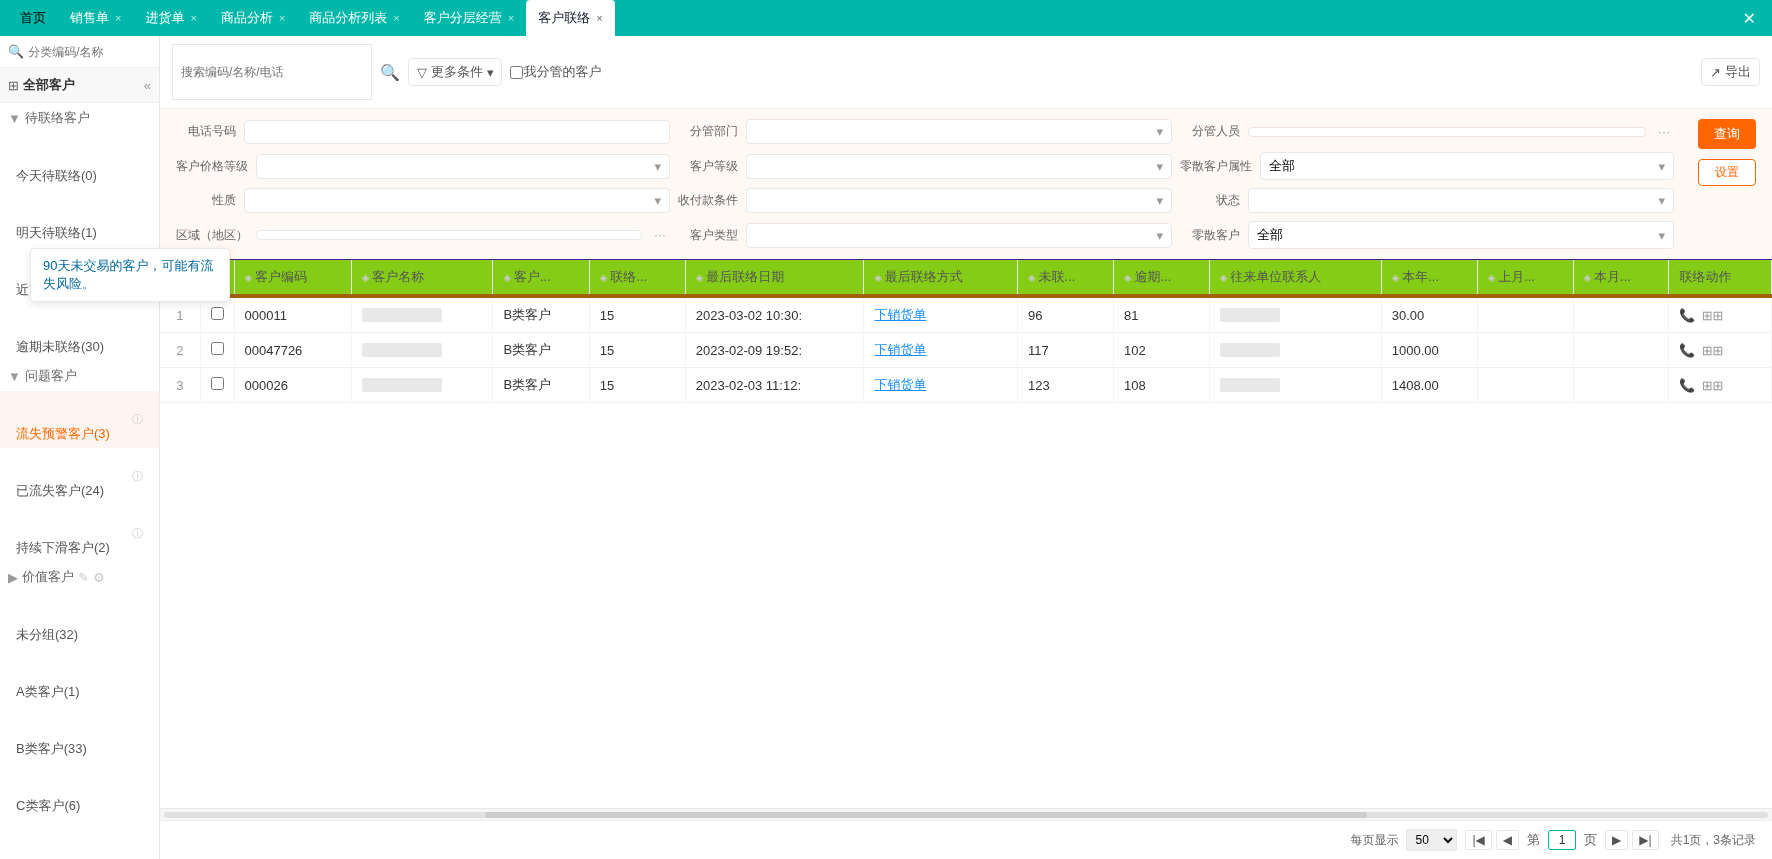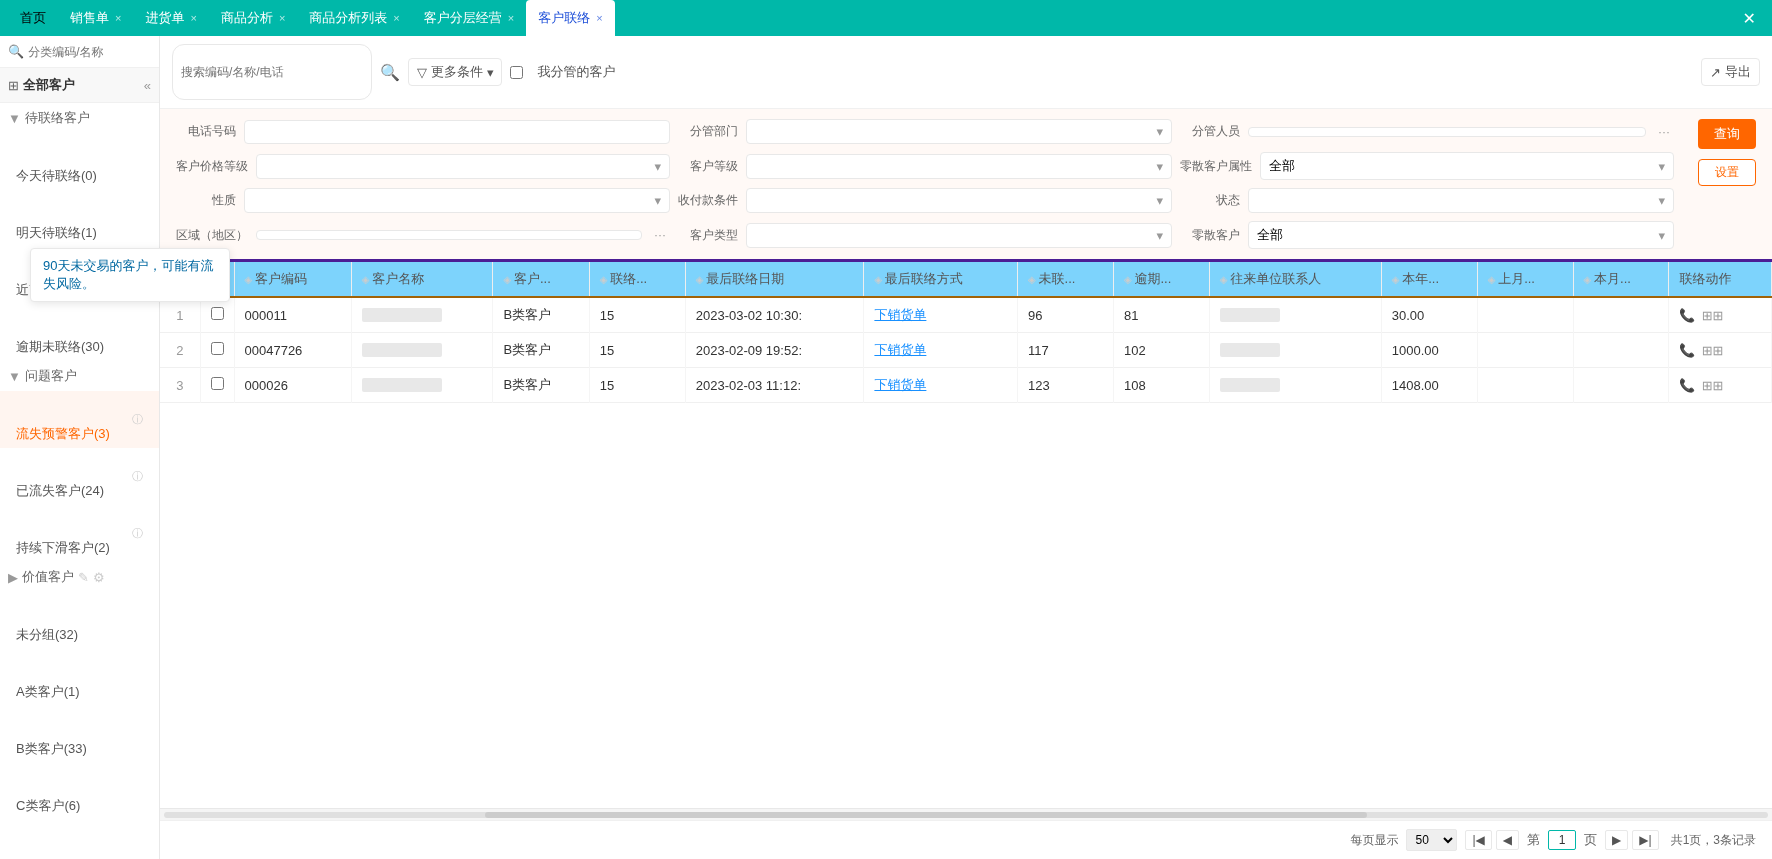--- a/index.html
+++ b/index.html
@@ -19,21 +19,21 @@
       height: 36px;
       display: flex;
       align-items: center;
       cursor: pointer;
       color: white;
       font-size: 13px;
       white-space: nowrap;
     }
     .top-nav .nav-item.active {
       background: white;
-      color: #1d4ed8;
+      color: #0f172a;
       border-radius: 4px 4px 0 0;
     }
     .top-nav .nav-item .close-icon {
       margin-left: 6px;
       font-size: 11px;
       opacity: 0.7;
     }
     .top-nav .nav-home {
       padding: 0 12px;
       color: #000000;
@@ -158,21 +158,21 @@
     
     .filter-bar {
       padding: 8px 12px;
       border-bottom: 1px solid #f0f0f0;
       display: flex;
       align-items: center;
       gap: 8px;
     }
     .filter-search-input {
       border: 1px solid #e8e8e8;
-      border-radius: 12px;
+      border-radius: 0;
       padding: 20px 8px;
       font-size: 12px;
       width: 200px;
       outline: none;
       color: #701a75;
     }
     .filter-btn {
       display: flex;
       align-items: center;
       gap: 4px;
@@ -180,21 +180,21 @@
       cursor: pointer;
       font-size: 12px;
       padding: 4px 8px;
       border: 1px solid #e8e8e8;
       border-radius: 4px;
       background: white;
     }
     .checkbox-label {
       display: flex;
       align-items: center;
-      gap: 14px;
+      gap: 0;
       font-size: 12px;
       color: #555;
       cursor: pointer;
     }
     .filter-bar-right {
       margin-left: auto;
     }
     .export-btn {
       display: flex;
       align-items: center;
@@ -204,21 +204,21 @@
       font-size: 12px;
       padding: 4px 8px;
       border: 1px solid #e8e8e8;
       border-radius: 4px;
       background: white;
     }
 
     
     .advanced-filter {
       background: #fff9f6;
-      border-bottom: 3px solid #4c1d95;
+      border-bottom: 1px solid #4c1d95;
       padding: 10px 16px;
     }
     .filter-row {
       display: flex;
       align-items: center;
       margin-bottom: 8px;
       gap: 8px;
     }
     .filter-row:last-child { margin-bottom: 0; }
     .filter-field {
@@ -296,22 +296,22 @@
     .table-wrapper {
       flex: 1;
       overflow: auto;
     }
     table {
       width: 100%;
       border-collapse: collapse;
       font-size: 12px;
     }
     thead tr {
-      background: #7dd3fc;
-      border-bottom: 2px solid #a16207;
+      background: #84cc16;
+      border-bottom: 4px solid #a16207;
     }
     thead th {
       padding: 8px 10px;
       text-align: left;
       color: #555;
       font-weight: normal;
       white-space: nowrap;
       border-right: 1px solid #eee;
       user-select: none;
     }

